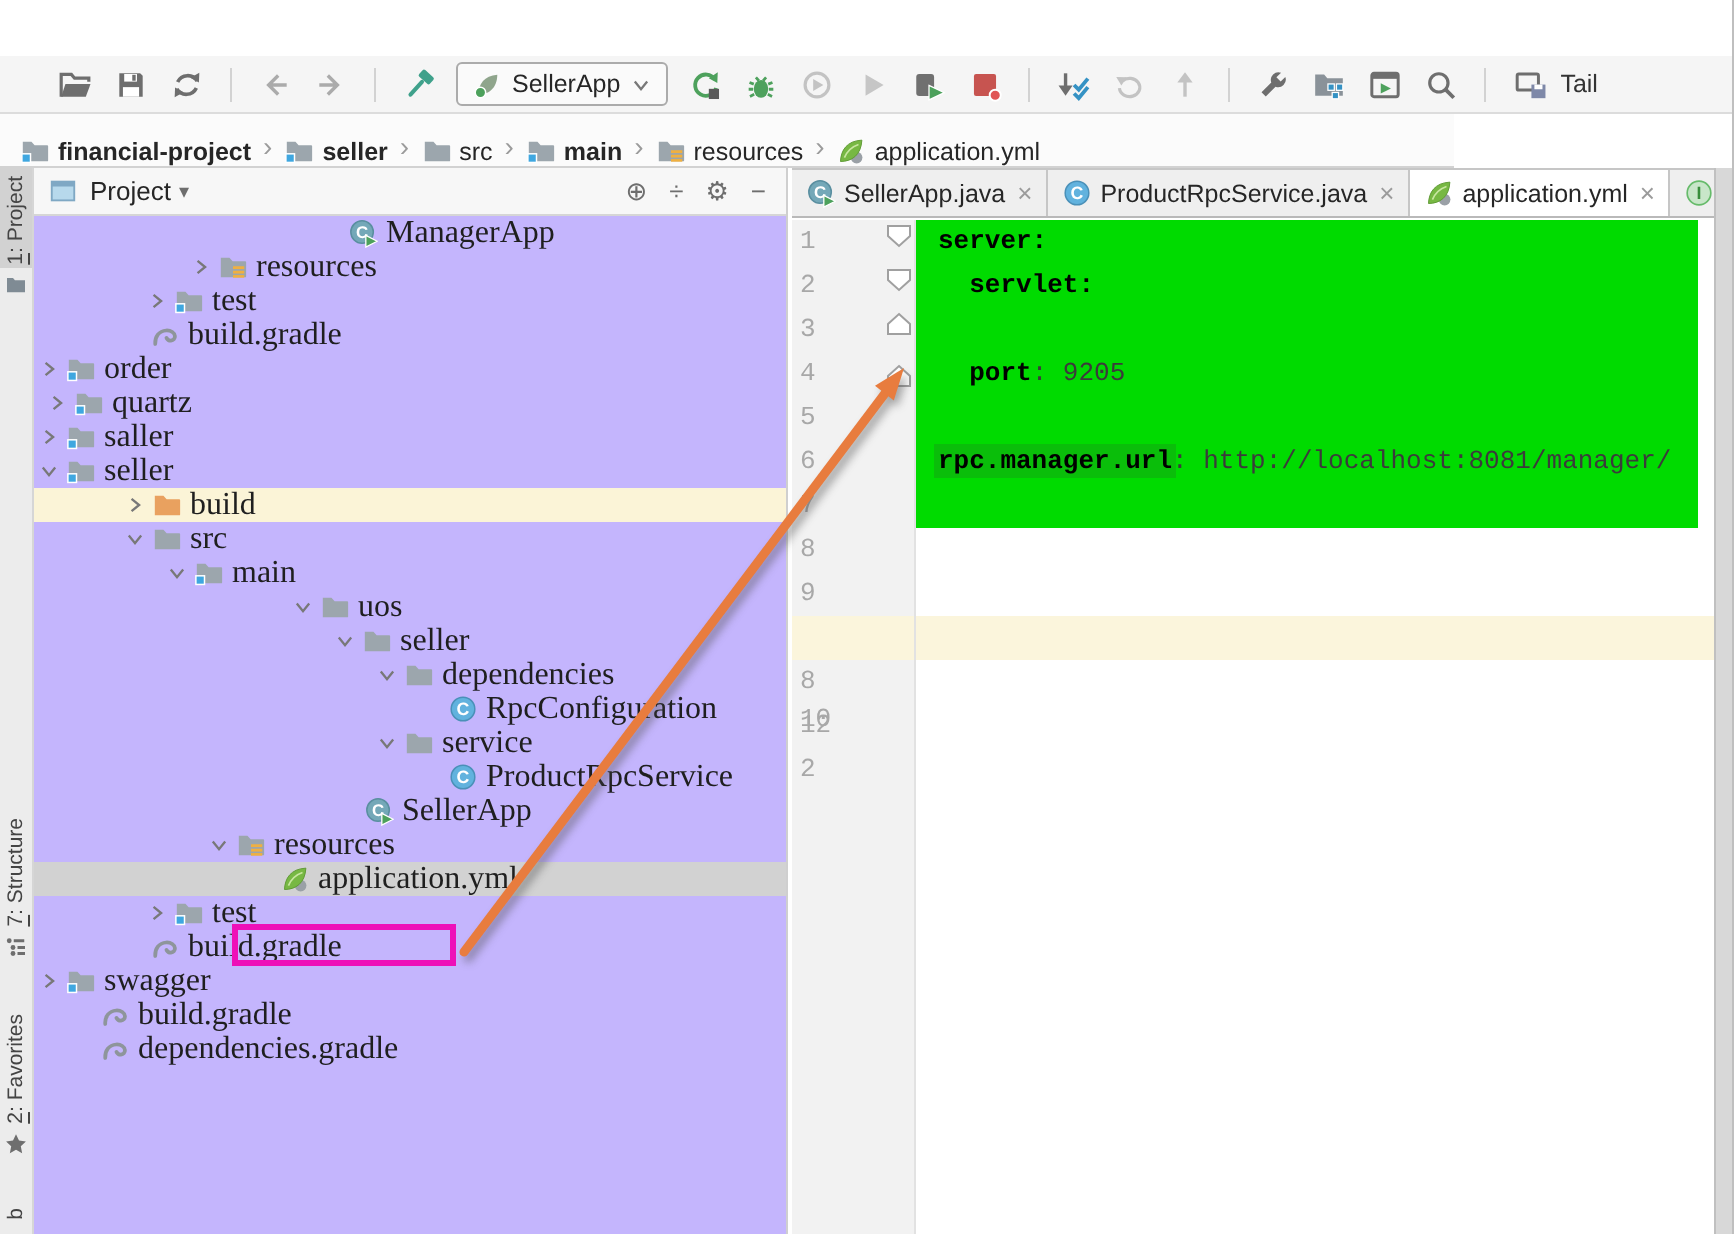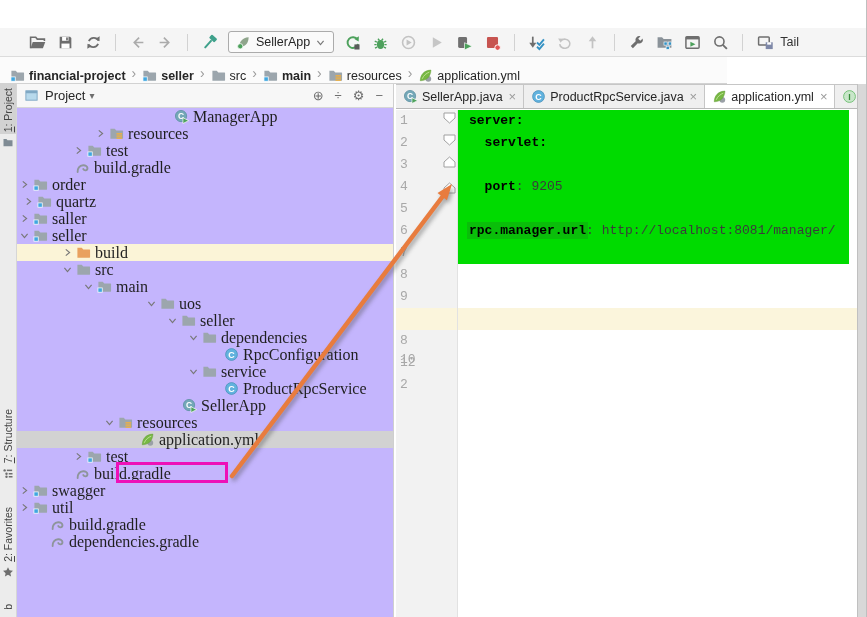--- a/index.html
+++ b/index.html
@@ -703,34 +703,20 @@
               </svg>
             </span>
             <span class="tw-icon">
               <svg viewBox="0 0 16 16">
                 <path d="M1.5 3h4.6l1.7 1.9h6.7c.3 0 .5.2.5.5V13c0 .3-.2.5-.5.5H1.5z" fill="#9CA6AD"></path>
                 <rect x="1" y="9.5" width="4.6" height="4.6" fill="#3FA7E0" stroke="#fff" stroke-width="0.8"></rect>
               </svg>
             </span>
             <span class="tw-label">swagger</span>
           </div>
-          <div class="tree-row" style="padding-left: 2px;">
-            <span class="tw-chevron">
-              <svg viewBox="0 0 16 16">
-                <path d="M5.5 3.5L11 8l-5.5 4.5" fill="none" stroke="#787878" stroke-width="1.7"></path>
-              </svg>
-            </span>
-            <span class="tw-icon">
-              <svg viewBox="0 0 16 16">
-                <path d="M1.5 3h4.6l1.7 1.9h6.7c.3 0 .5.2.5.5V13c0 .3-.2.5-.5.5H1.5z" fill="#9CA6AD"></path>
-                <rect x="1" y="9.5" width="4.6" height="4.6" fill="#3FA7E0" stroke="#fff" stroke-width="0.8"></rect>
-              </svg>
-            </span>
-            <span class="tw-label">util</span>
-          </div>
           <div class="tree-row" style="padding-left: 19px;">
             <span class="tw-chevron"></span>
             <span class="tw-icon">
               <svg viewBox="0 0 16 16">
                 <path d="M2.8 12.8c-.3-3.8 2-7 5.8-7.2 2.6-.15 4.6 1.3 4.7 3 .1 1.4-.9 2.3-2.1 2.4-1 .07-1.9-.5-2.4-1.4" fill="none" stroke="#8E959B" stroke-width="2" stroke-linecap="round"></path>
               </svg>
             </span>
             <span class="tw-label">build.gradle</span>
           </div>
           <div class="tree-row" style="padding-left: 19px;">

